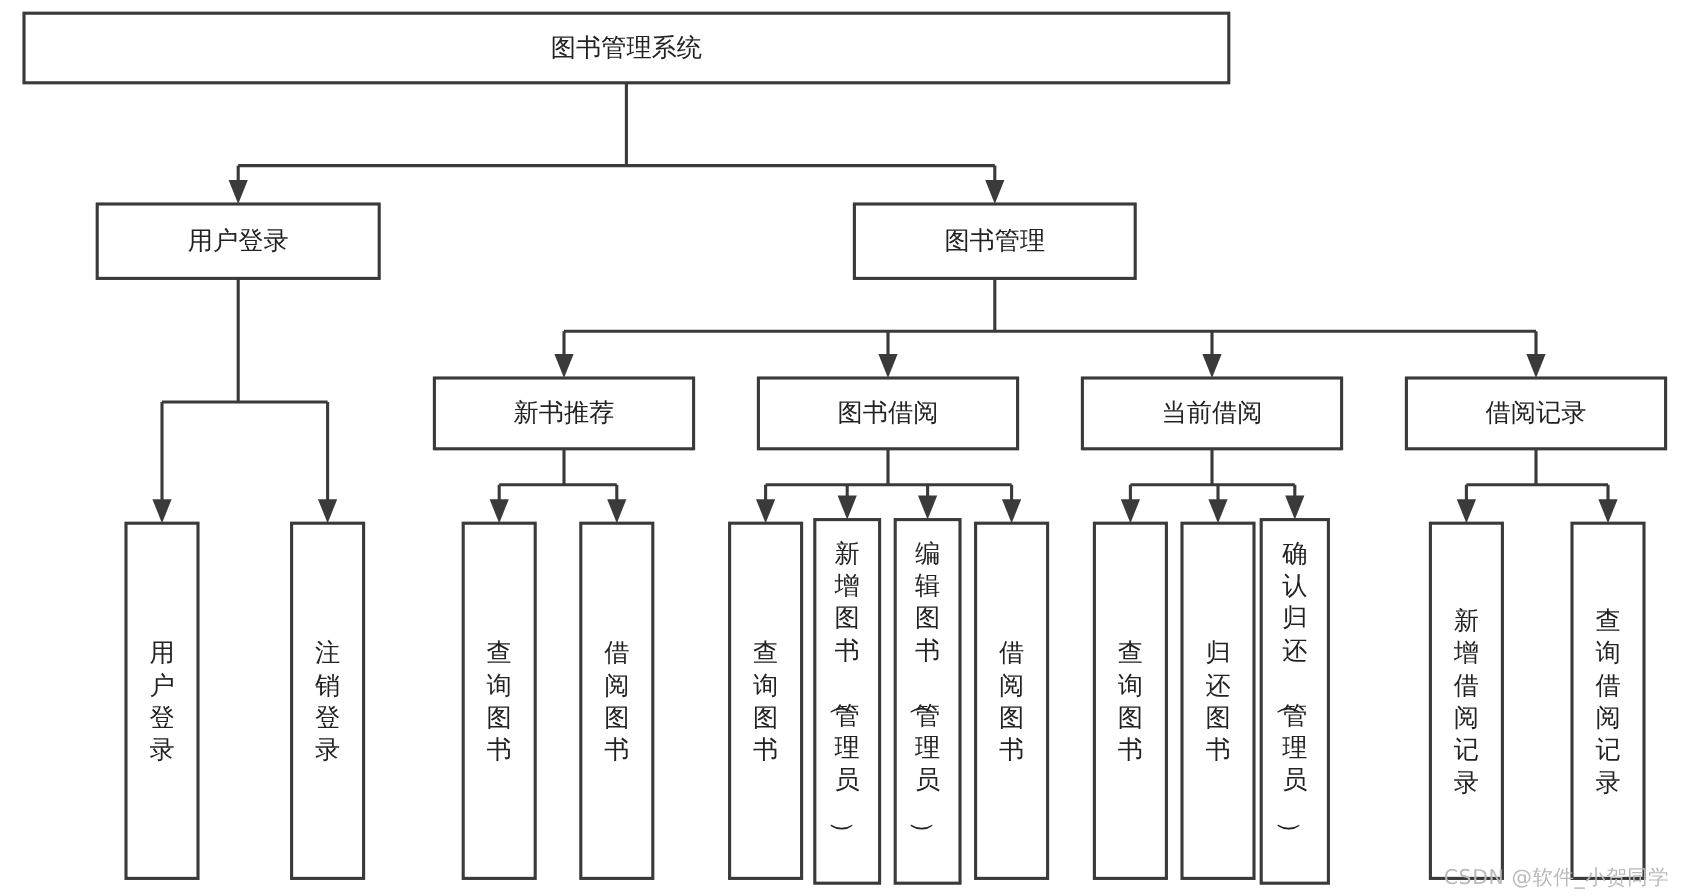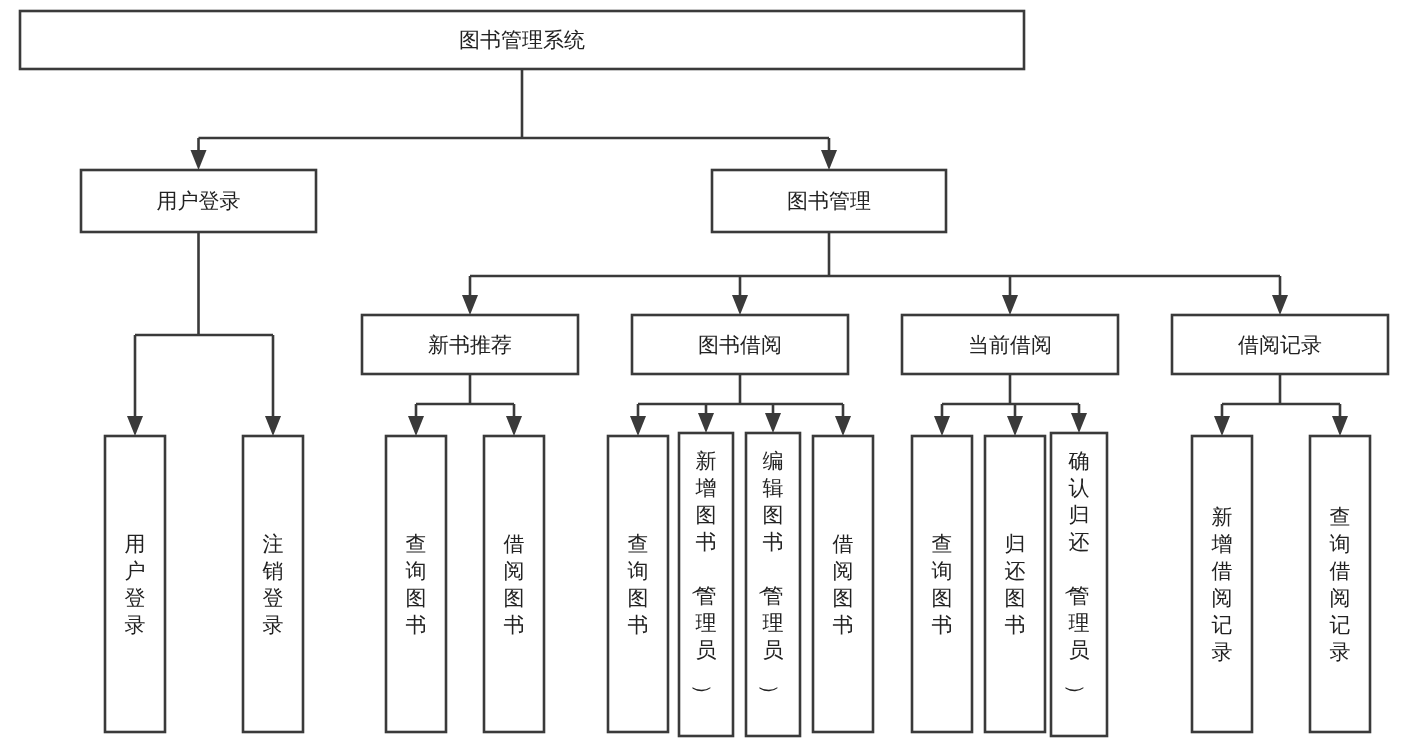--- a/index.html
+++ b/index.html
@@ -214,13 +214,14 @@
         <g>
           <rect class="node-box" x="1192" y="436" width="60" height="296"></rect>
           <text class="node-label-vertical" x="1222" y="524.06"><tspan x="1222" dy="0">新</tspan><tspan x="1222" dy="27">增</tspan><tspan x="1222" dy="27">借</tspan><tspan x="1222" dy="27">阅</tspan><tspan x="1222" dy="27">记</tspan><tspan x="1222" dy="27">录</tspan></text>
         </g>
         <g>
           <rect class="node-box" x="1310" y="436" width="60" height="296"></rect>
           <text class="node-label-vertical" x="1340" y="524.06"><tspan x="1340" dy="0">查</tspan><tspan x="1340" dy="27">询</tspan><tspan x="1340" dy="27">借</tspan><tspan x="1340" dy="27">阅</tspan><tspan x="1340" dy="27">记</tspan><tspan x="1340" dy="27">录</tspan></text>
         </g>
       </g>
   </svg>
+  <div class="watermark">CSDN @软件_小贺同学</div>
 </div>
 
 </body></html>

